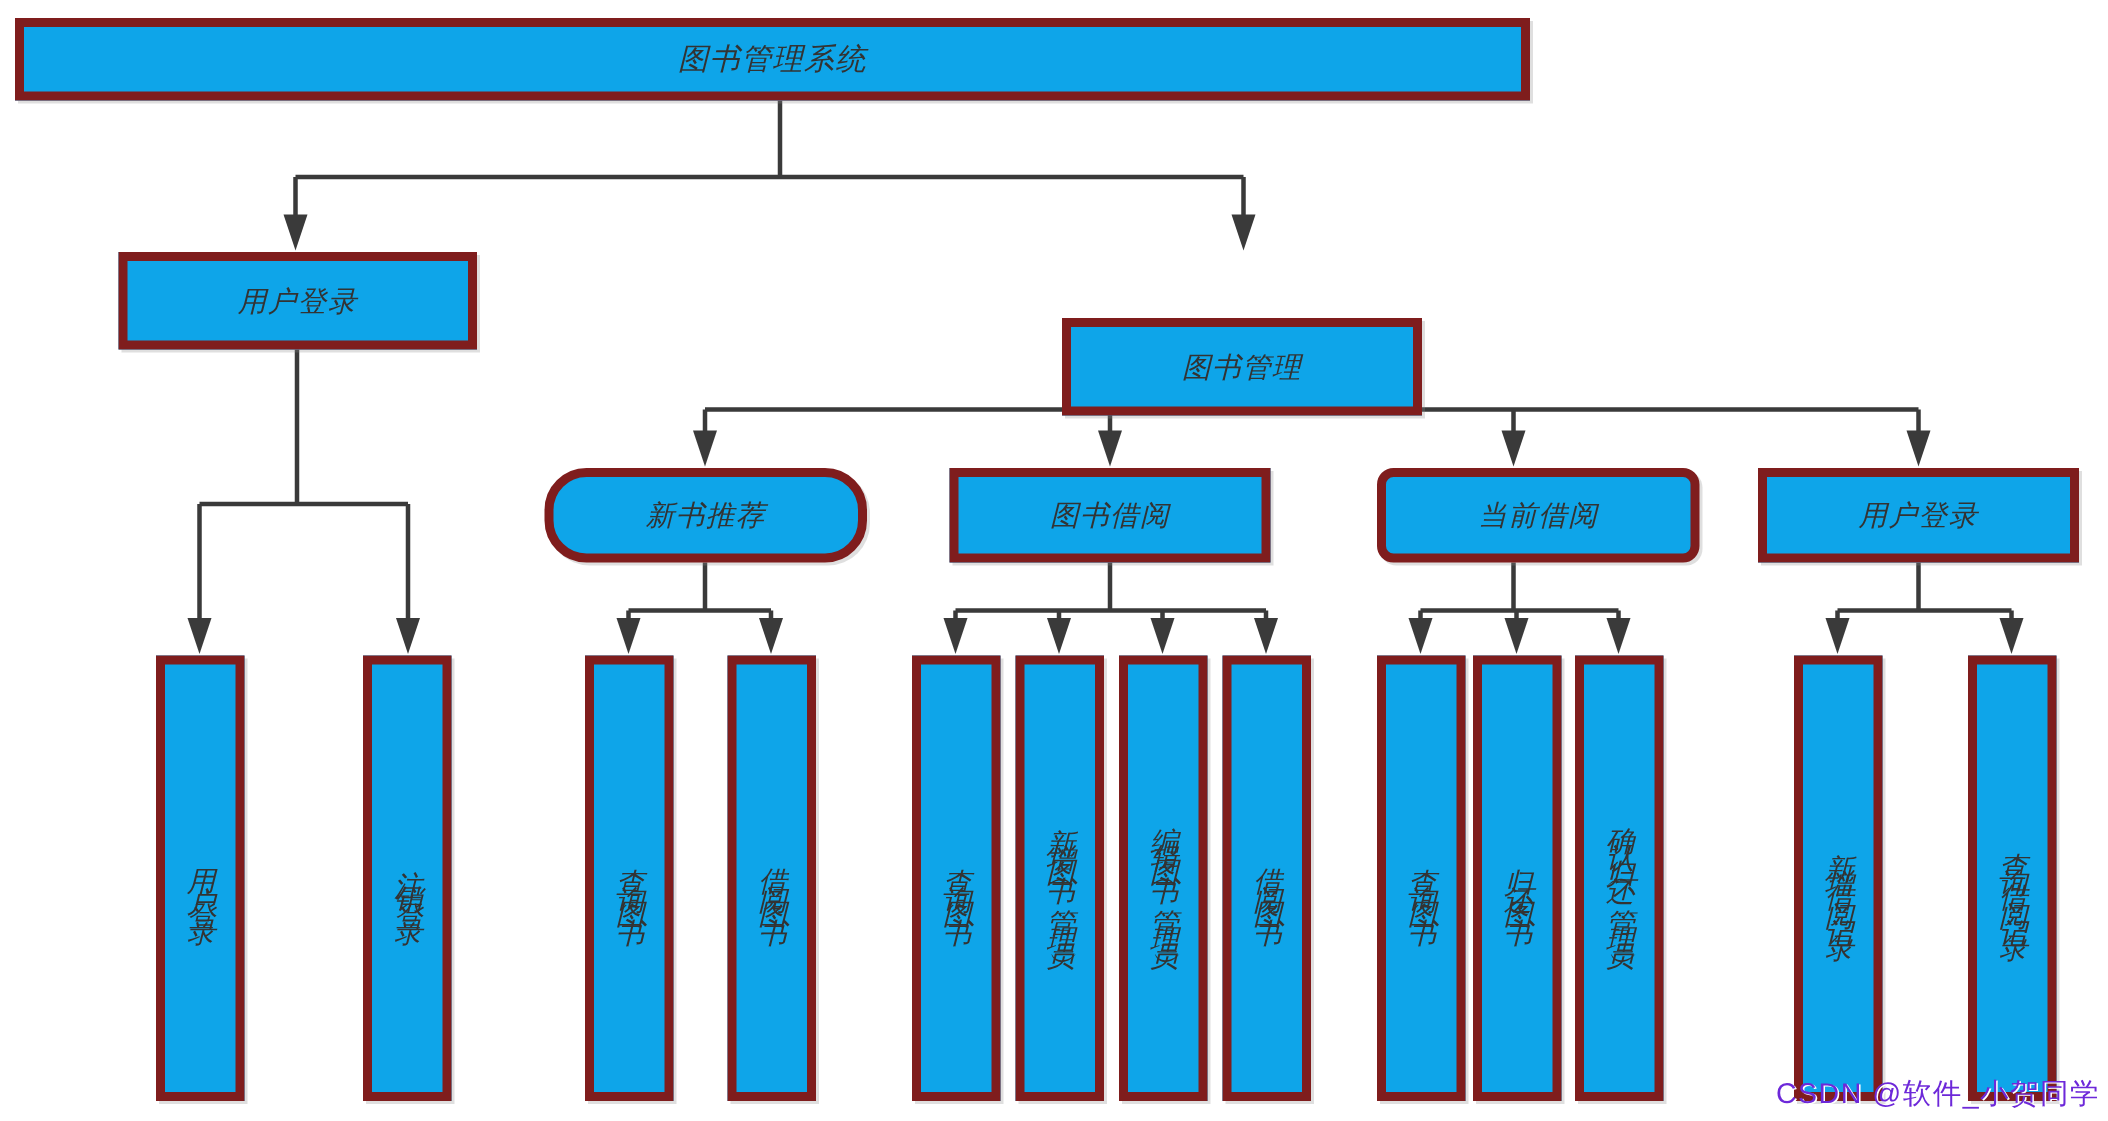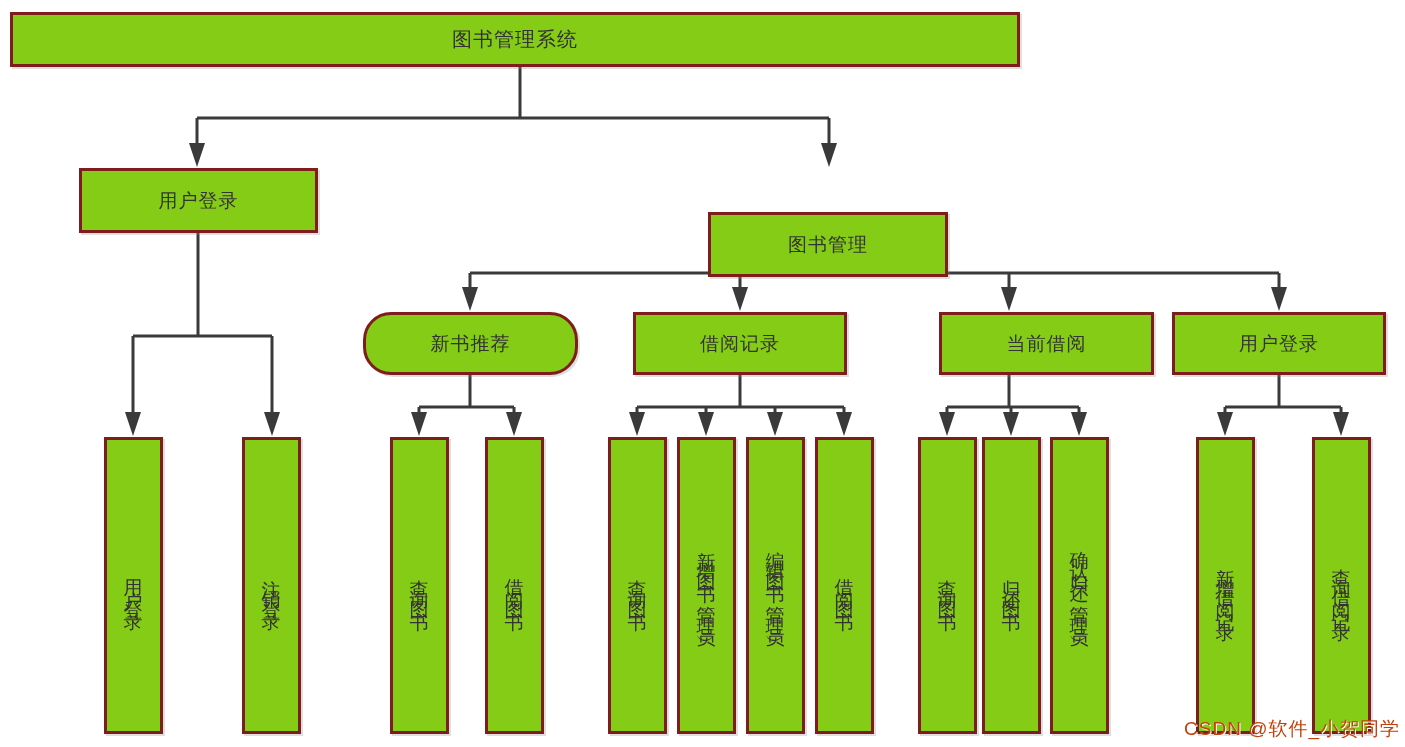--- a/index.html
+++ b/index.html
@@ -19,27 +19,28 @@
     position: absolute;
     left: 0;
     top: 0;
     width: 1405px;
     height: 747px;
     pointer-events: none;
   }
   .box {
     position: absolute;
     box-sizing: border-box;
-    border: 3px solid #7f1d1d;
-    background: #84cc16;
+    border: 6px solid #7f1d1d;
+    background: #0ea5e9;
     color: #333333;
     display: flex;
     align-items: center;
     justify-content: center;
     box-shadow: 2px 2px 0 rgba(140,140,140,0.28);
+    font-style: italic;
   }
   .hbox {
     font-size: 19px;
     letter-spacing: 1px;
     white-space: nowrap;
   }
   .root {
     left: 10px; top: 12px; width: 1010px; height: 55px;
     font-size: 20px;
   }
@@ -53,21 +54,21 @@
     writing-mode: vertical-rl;
     text-orientation: mixed;
     letter-spacing: 11px;
     line-height: 1;
   }
   .watermark {
     position: absolute;
     right: 5px;
     bottom: 5px;
     font-size: 19px;
-    color: #c2410c;
+    color: #6d28d9;
     text-shadow: 1px 1px 0 #ffffff;
     letter-spacing: 1px;
     white-space: nowrap;
     z-index: 5;
   }
 </style>
 </head>
 <body>
 
 <div class="canvas">
@@ -111,22 +112,22 @@
       <polygon points="1333,412 1349,412 1341,436"></polygon>
     </g>
   </svg>
 
   <div class="box hbox root">图书管理系统</div>
 
   <div class="box hbox lvl2" style="left:79px; width:239px;">用户登录</div>
   <div class="box hbox lvl2" style="left:708px; width:240px;margin-top:44px;">图书管理</div>
 
   <div class="box hbox lvl3" style="left:363px; width:215px;border-radius:28px;">新书推荐</div>
-  <div class="box hbox lvl3" style="left:633px; width:214px;">借阅记录</div>
-  <div class="box hbox lvl3" style="left:939px; width:215px;">当前借阅</div>
+  <div class="box hbox lvl3" style="left:633px; width:214px;">图书借阅</div>
+  <div class="box hbox lvl3" style="left:918px; width:215px;border-radius:11px;">当前借阅</div>
   <div class="box hbox lvl3" style="left:1172px; width:214px;">用户登录</div>
 
   <div class="box leaf" style="left:104px;">用户登录</div>
   <div class="box leaf" style="left:242px;">注销登录</div>
 
   <div class="box leaf" style="left:390px;">查询图书</div>
   <div class="box leaf" style="left:485px;">借阅图书</div>
 
   <div class="box leaf" style="left:608px;">查询图书</div>
   <div class="box leaf" style="left:677px;">新增图书（管理员）</div>

